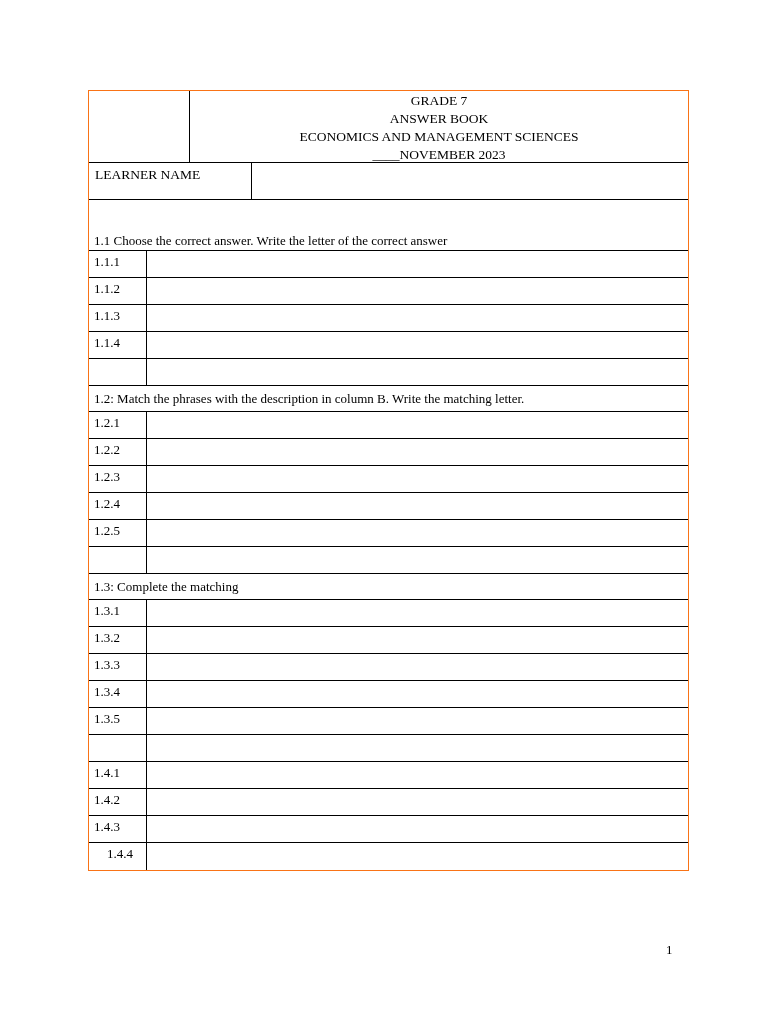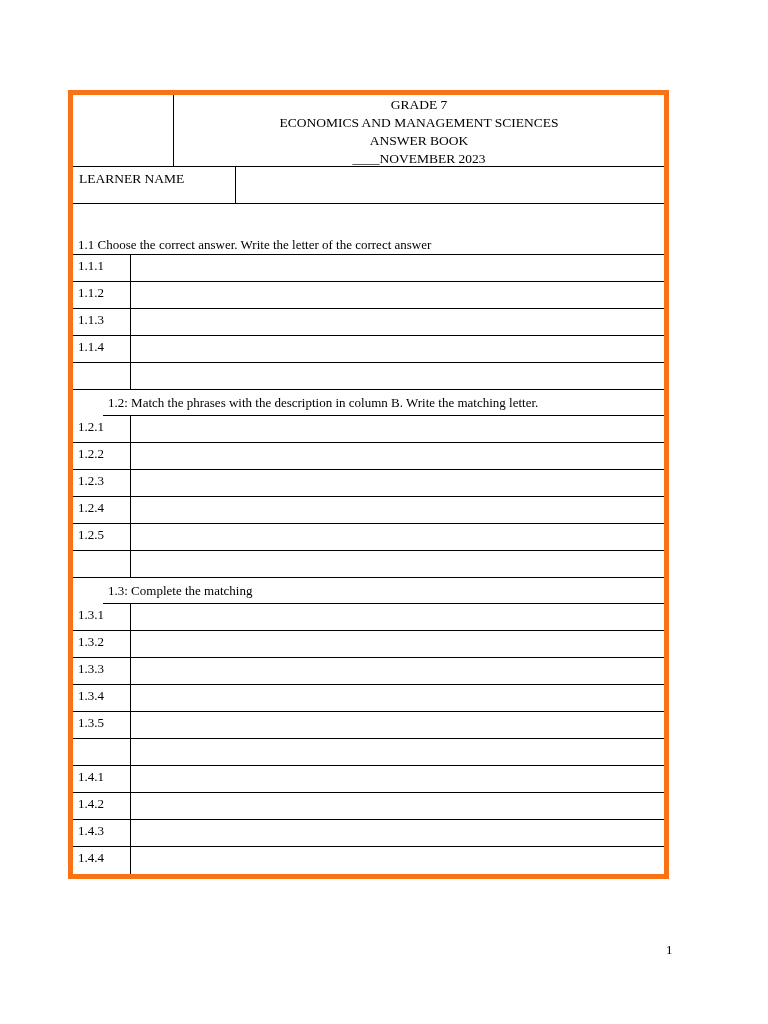--- a/index.html
+++ b/index.html
@@ -6,32 +6,32 @@
   html, body {
     width: 768px;
     height: 1024px;
     background: #ffffff;
     font-family: "Liberation Serif", "DejaVu Serif", serif;
     color: #000000;
     position: relative;
   }
   .sheet {
     position: absolute;
-    left: 68px;
+    left: 88px;
     top: 90px;
     width: 601px;
-    border: 5px solid #f97316;
+    border: 1px solid #f97316;
     background: #fff;
   }
   .row {
     display: flex;
     border-bottom: 1px solid #000;
     overflow: hidden;
   }
-  .row:last-child { border-bottom: none; }
+  .row:last-child { border-bottom: none; text-align: center; }
   .cell { overflow: hidden; }
 
   
   .row.doc-header { height: 72px; }
   .doc-header .logo-cell {
     width: 101px;
     border-right: 1px solid #000;
   }
   .doc-header .title-cell {
     flex: 1;
@@ -58,21 +58,21 @@
     font-size: 13.5px;
     font-weight: bold;
     padding: 2px 0 0 5px;
   }
   .row.instruction { height: 20px; margin-top: 31px; }
   .instruction .cell {
     width: 100%;
     font-size: 13px;
     padding: 2px 0 0 5px;
   }
-  .row.section-heading { height: 26px; margin-left: 30px; }
+  .row.section-heading { height: 26px; }
   .section-heading .cell {
     width: 100%;
     font-size: 13px;
     padding: 5px 0 0 5px;
   }
 
   
   .row.item { height: 27px; }
   .item .label {
     width: 58px;
@@ -91,22 +91,22 @@
 </style>
 </head>
 <body>
 
 <div class="sheet">
 
   <div class="row doc-header">
     <div class="cell logo-cell"></div>
     <div class="cell title-cell">
       <div>GRADE 7</div>
+      <div>ANSWER BOOK</div>
       <div>ECONOMICS AND MANAGEMENT SCIENCES</div>
-      <div>ANSWER BOOK</div>
       <div>____NOVEMBER 2023</div>
     </div>
   </div>
 
   <div class="row learner">
     <div class="cell learner-label-cell">LEARNER NAME</div>
     <div class="cell learner-value-cell"></div>
   </div>
 
 

